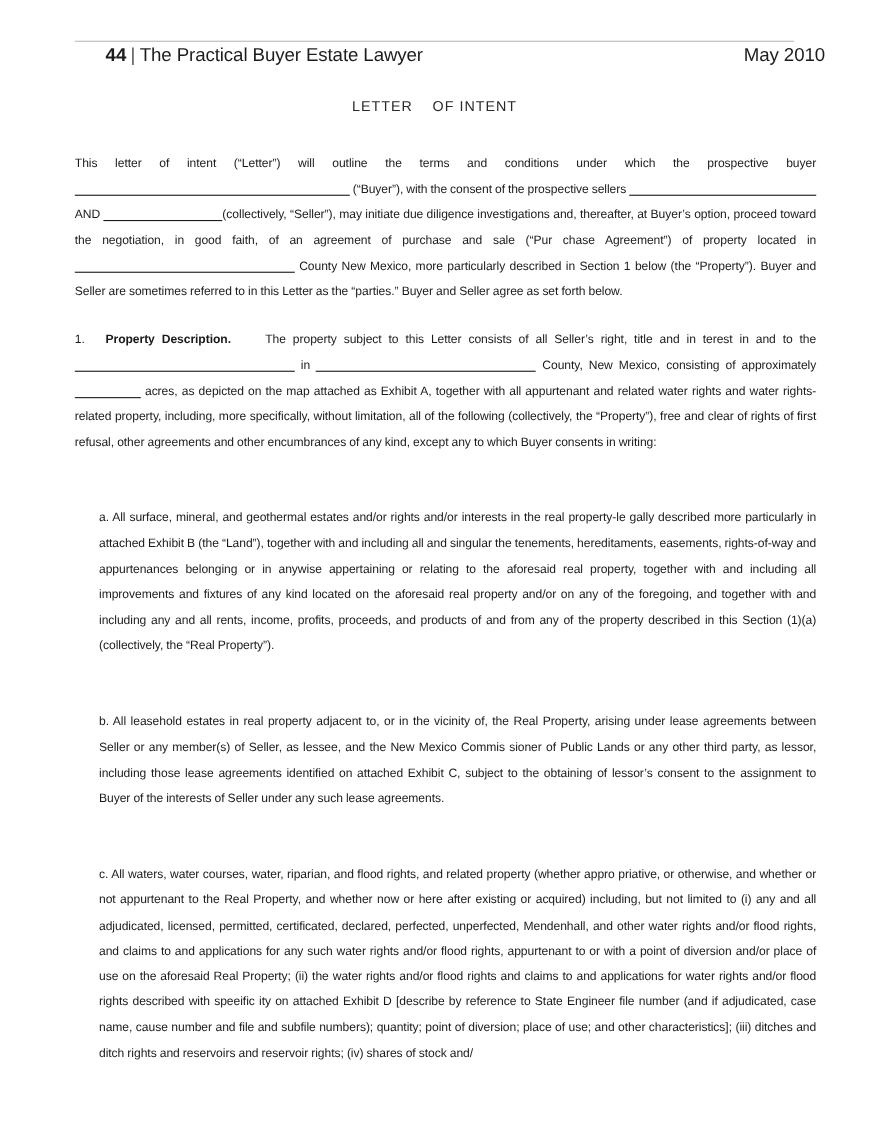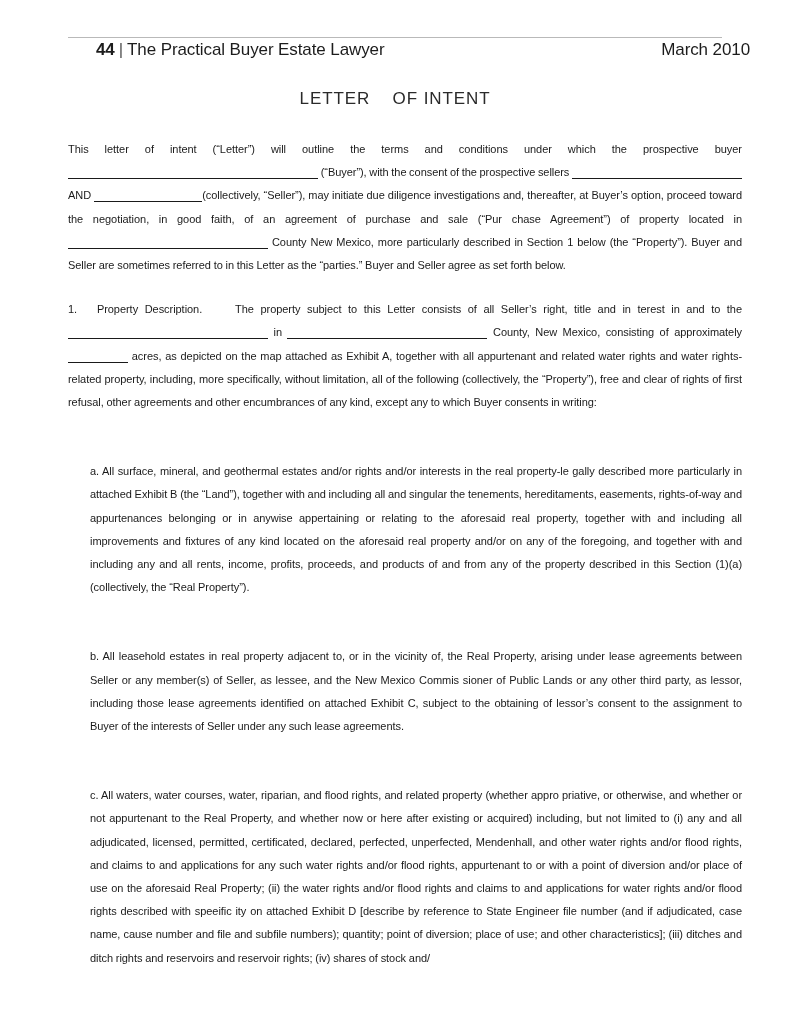--- a/index.html
+++ b/index.html
@@ -65,21 +65,21 @@
   .journal-name { font-weight: normal; }
   .header-right { white-space: nowrap; }
 
   
   .doc-title {
     position: absolute;
     left: 0;
     top: 89px;
     width: 790px;
     text-align: center;
-    font-size: 17px;
+    font-size: 13px;
     letter-spacing: 0.9px;
     color: #2a2a2a;
     white-space: pre;
   }
 
   
   .column {
     position: absolute;
     left: 68px;
     top: 138px;
@@ -104,21 +104,21 @@
 
   p.sub {
     margin-left: 22px;
     width: 652px;
     margin-bottom: 20px;
     margin-top: 46px;
   }
 
   .sec-num { white-space: pre; }
   .sec-head {
-    font-weight: normal;
+    font-weight: bold;
     margin-top: 32px;
   }
   .gap-wide { white-space: pre; }
 
   
   .blank {
     display: inline-block;
     border-bottom: 1.4px solid #1a1a1a;
     vertical-align: -3px;
     height: 11px;
@@ -137,21 +137,21 @@
 <div class="page">
 
   <div class="header-rule"></div>
 
   <div class="header-row">
     <div class="header-left">
       <span class="folio">44</span>
       <span class="folio-sep">|</span>
       <span class="journal-name">The Practical Buyer Estate Lawyer</span>
     </div>
-    <div class="header-right">March 2010</div>
+    <div class="header-right">May 2010</div>
   </div>
 
   <div class="doc-title">LETTER    OF INTENT</div>
 
   <div class="column">
 
     <p class="para lead"><span>This letter of intent (“Letter”) will outline the terms and conditions under which the prospective buyer </span><span class="blank blank-xl"></span><span class="tight"> (“Buyer”), with the consent of the prospective sellers </span><span class="blank blank-md"></span><span> AND </span><span class="blank blank-sm"></span><span>(collectively, “Seller”), may initiate due diligence investigations and, thereafter, at Buyer’s option, proceed toward the negotiation, in good faith, of an agreement of purchase and sale (“Pur chase Agreement”) of property located in </span><span class="blank blank-lg"></span><span> County New Mexico, more particularly described in Section 1 below (the “Property”). Buyer and Seller are sometimes referred to in this Letter as the “parties.” Buyer and Seller agree as set forth below.</span></p>
 
     <p class="para section"><span class="sec-num">1.   </span><span class="sec-head">Property Description.</span><span class="gap-wide">     </span><span>The property subject to this Letter consists of all Seller’s right, title and in terest in and to the </span><span class="blank blank-lg"></span><span> in </span><span class="blank blank-lg"></span><span> County, New Mexico, consisting of approximately </span><span class="blank blank-xs"></span><span> acres, as depicted on the map attached as Exhibit A, together with all appurtenant and related water rights and water rights-related property, including, more specifically, without limitation, all of the following (collectively, the “Property”), free and clear of rights of first refusal, other agreements and other encumbrances of any kind, except any to which Buyer consents in writing:</span></p>
 

